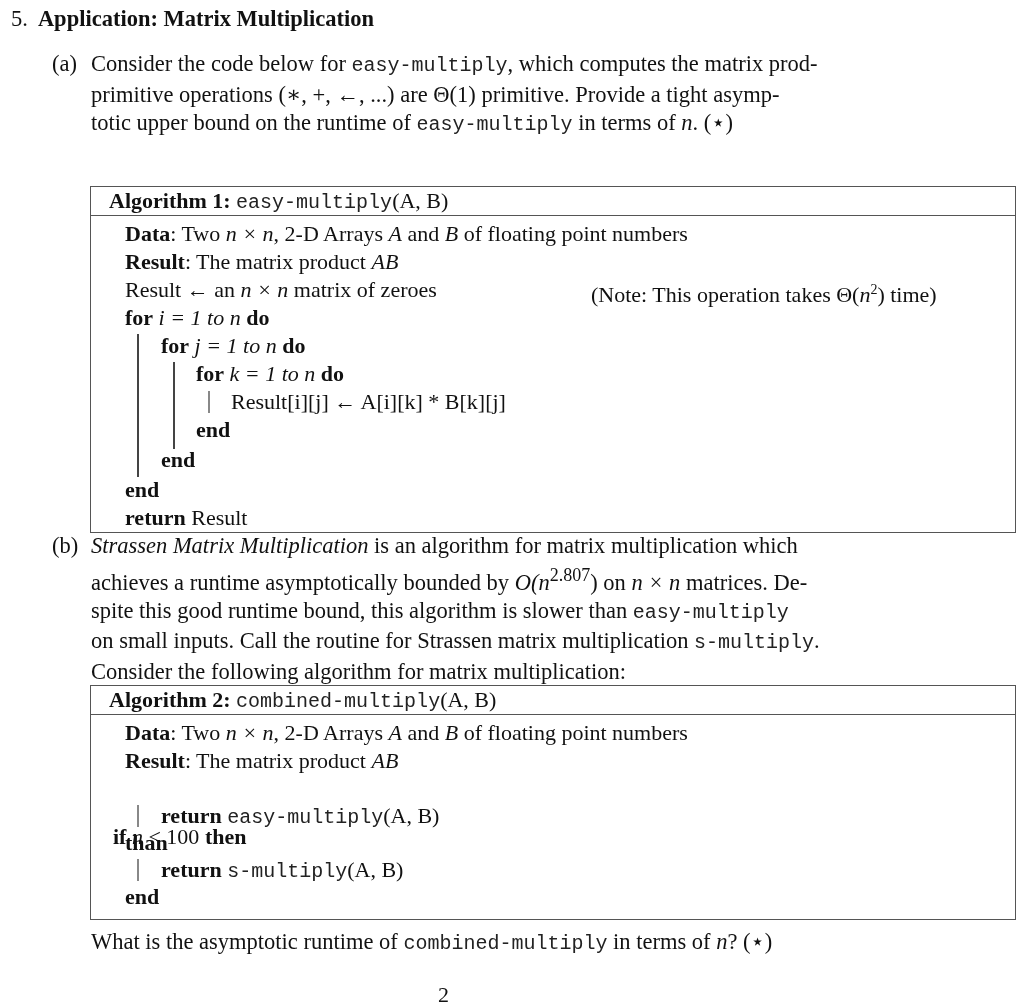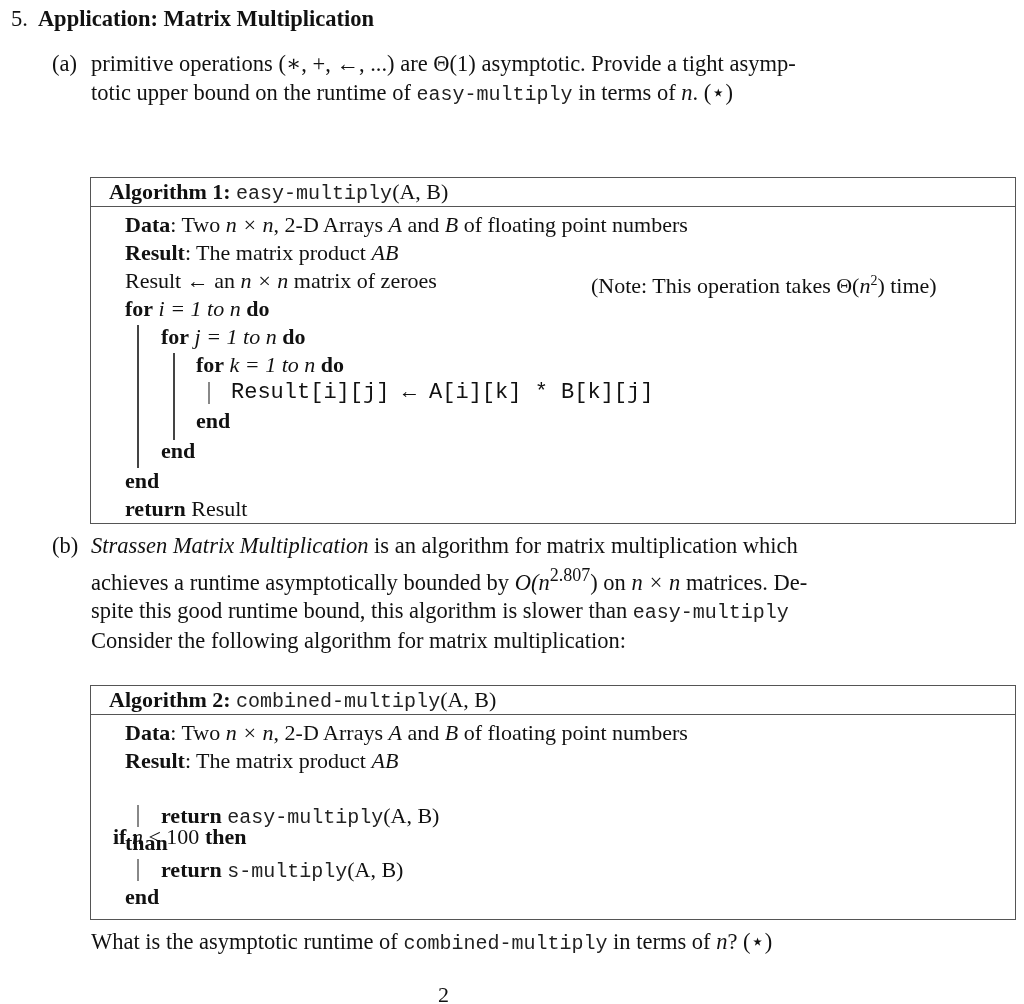--- a/index.html
+++ b/index.html
@@ -43,53 +43,55 @@
 </style>
 </head>
 <body>
 
 <div id="section-title" class="abs serif">
   <span id="section-num">5.</span><span>Application: Matrix Multiplication</span>
 </div>
 
 <div class="part-label serif" style="left:52px; top:50px;">(a)</div>
 <div class="para serif" style="top:50px;">
-  <span class="row"><span>primitive operations </span><span class="math up">(∗, +, ←, ...)</span><span> are </span><span class="math up">Θ(1)</span><span> asymptotic.  Provide a tight asymp-</span></span>
+  <span class="row"><span>Consider the code below for </span><span class="mono">easy-multiply</span><span>, which computes the matrix prod-</span></span>
+  <span class="row"><span>primitive operations </span><span class="math up">(∗, +, ←, ...)</span><span> are </span><span class="math up">Θ(1)</span><span> primitive.  Provide a tight asymp-</span></span>
   <span class="row"><span>totic upper bound on the runtime of </span><span class="mono">easy-multiply</span><span> in terms of </span><span class="math">n</span><span>. (⋆)</span></span>
 </div>
 
-<div class="algo serif" style="top:177px; height:347px;">
+<div class="algo serif" style="top:186px; height:347px;">
   <div class="algo-head">
     <span class="b">Algorithm 1:</span>
     <span class="mono">easy-multiply</span><span>(A, B)</span>
   </div>
   <div class="algo-body">
     <div class="ln" style="left:34px; top:4px;"><span class="b">Data</span><span>: Two </span><span class="math">n × n</span><span>, 2-D Arrays </span><span class="math">A</span><span> and </span><span class="math">B</span><span> of floating point numbers</span></div>
     <div class="ln" style="left:34px; top:32px;"><span class="b">Result</span><span>: The matrix product </span><span class="math">AB</span></div>
     <div class="ln" style="left:34px; top:60px;"><span>Result ← an </span><span class="math">n × n</span><span> matrix of zeroes</span></div>
     <div class="ln" style="left:500px; top:60px;"><span>(Note: This operation takes Θ(</span><span class="math">n</span><sup style="font-size:14px;">2</sup><span>) time)</span></div>
     <div class="ln" style="left:34px; top:88px;"><span class="b">for</span> <span class="it">i = 1 to n</span> <span class="b">do</span></div>
     <div class="vbar" style="left:46px; top:118px; height:143px;"></div>
     <div class="ln" style="left:70px; top:116px;"><span class="b">for</span> <span class="it">j = 1 to n</span> <span class="b">do</span></div>
     <div class="vbar" style="left:82px; top:146px; height:87px;"></div>
     <div class="ln" style="left:105px; top:144px;"><span class="b">for</span> <span class="it">k = 1 to n</span> <span class="b">do</span></div>
     <div class="vbar" style="left:117px; top:175px; height:22px; background:#888;"></div>
-    <div class="ln" style="left:140px; top:172px;font-family:Liberation Mono, monospace;">Result[i][j] ← A[i][k] * B[k][j]</div>
+    <div class="ln" style="left:140px; top:172px;">Result[i][j] ← A[i][k] * B[k][j]</div>
     <div class="ln b" style="left:105px; top:200px;">end</div>
     <div class="ln b" style="left:70px; top:230px;">end</div>
     <div class="ln b" style="left:34px; top:260px;">end</div>
     <div class="ln" style="left:34px; top:288px;"><span class="b">return</span> <span>Result</span></div>
   </div>
 </div>
 
 <div class="part-label serif" style="left:52px; top:532px;">(b)</div>
 <div class="para serif" style="top:532px;">
   <span class="row"><span class="it">Strassen Matrix Multiplication</span><span> is an algorithm for matrix multiplication which</span></span>
   <span class="row"><span>achieves a runtime asymptotically bounded by </span><span class="math">O(n</span><sup style="font-size:18px;">2.807</sup><span class="math up">)</span><span> on </span><span class="math">n × n</span><span> matrices. De-</span></span>
   <span class="row"><span>spite this good runtime bound, this algorithm is slower than </span><span class="mono">easy-multiply</span></span>
+  <span class="row"><span>on small inputs. Call the routine for Strassen matrix multiplication </span><span class="mono">s-multiply</span><span>.</span></span>
   <span class="row">Consider the following algorithm for matrix multiplication:</span>
 </div>
 
 <div class="algo serif" style="top:685px; height:235px;">
   <div class="algo-head">
     <span class="b">Algorithm 2:</span>
     <span class="mono">combined-multiply</span><span>(A, B)</span>
   </div>
   <div class="algo-body">
     <div class="ln" style="left:34px; top:4px;"><span class="b">Data</span><span>: Two </span><span class="math">n × n</span><span>, 2-D Arrays </span><span class="math">A</span><span> and </span><span class="math">B</span><span> of floating point numbers</span></div>

